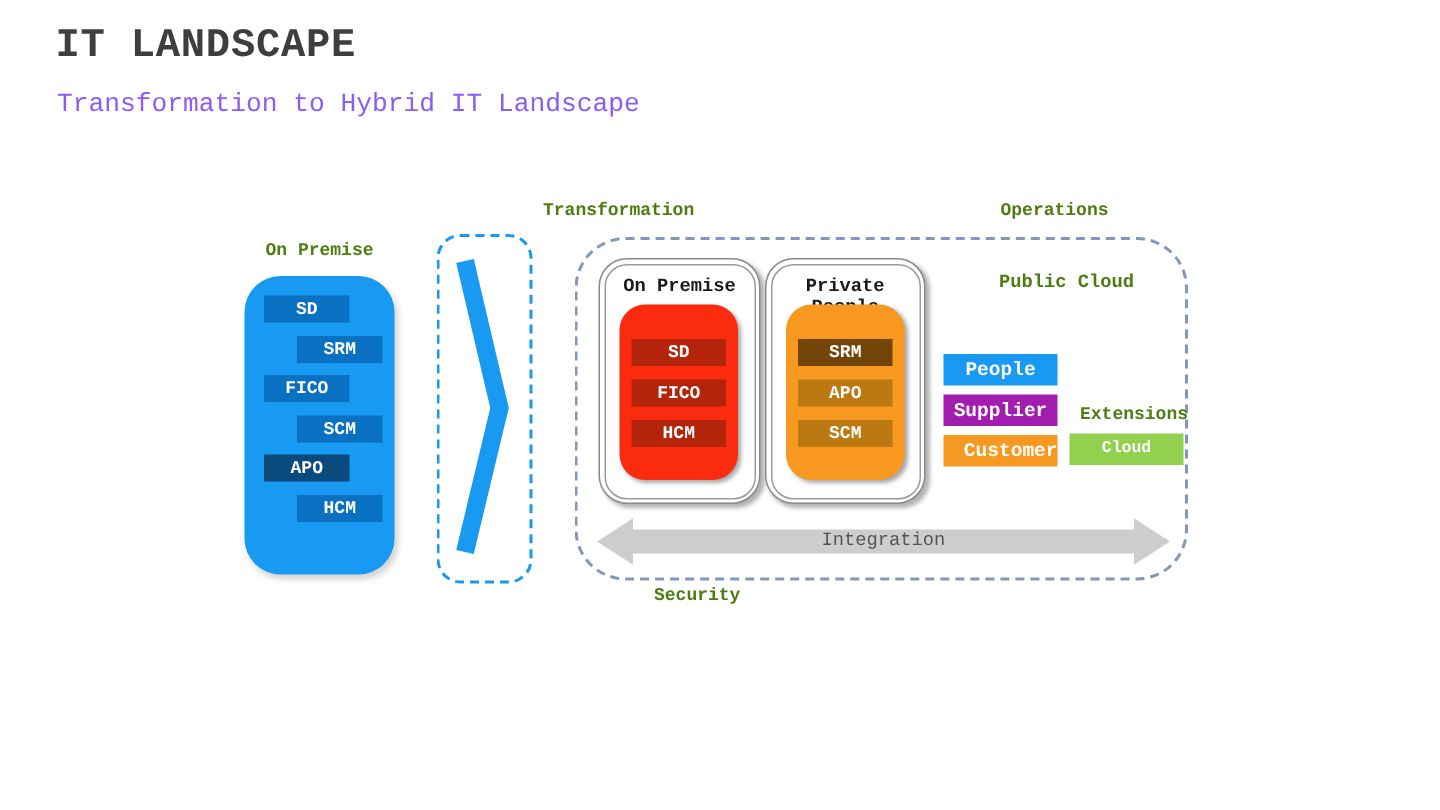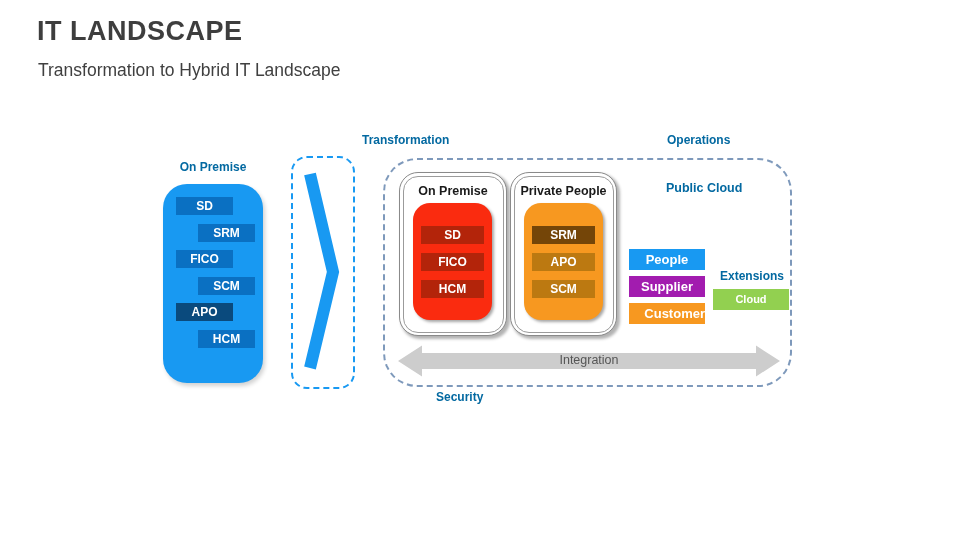--- a/index.html
+++ b/index.html
@@ -1,23 +1,23 @@
 <!DOCTYPE html>
 <html><head>
 <meta charset="utf-8">
 <style>
   html,body{margin:0;padding:0;background:#fff;}
   .slide{position:relative;width:798px;height:540px;background:#ffffff;overflow:hidden;
-         font-family:Liberation Sans, sans-serif;color:#262626;}
+         font-family:Liberation Mono, monospace;color:#262626;}
   .abs{position:absolute;}
 
   .page-title{left:37px;top:16px;font-size:27px;font-weight:bold;color:#3E3E3E;letter-spacing:.5px;}
-  .page-subtitle{left:38px;top:60px;font-size:17.5px;color:#404040;}
+  .page-subtitle{left:38px;top:60px;font-size:17.5px;color:#8b5cf6;}
 
-  .small-label{font-size:12px;font-weight:bold;color:#0369a1;white-space:nowrap;}
+  .small-label{font-size:12px;font-weight:bold;color:#4d7c0f;white-space:nowrap;}
 
   
   .onprem-label{left:163px;top:160px;width:100px;text-align:center;}
   .blue-box{left:163px;top:184px;width:100px;height:199px;border-radius:24px;
             box-shadow:2px 3px 4px rgba(0,0,0,.18);}
   .stack-bar{position:absolute;width:57px;height:18px;line-height:18px;text-align:center;
              color:#fff;font-size:12px;font-weight:bold;}
   .s0{left:13px;top:13px;} .s1{left:35px;top:40px;} .s2{left:13px;top:66px;}
   .s3{left:35px;top:93px;} .s4{left:13px;top:119px;} .s5{left:35px;top:146px;}
 
@@ -41,21 +41,21 @@
               font-size:12.5px;font-weight:bold;color:#1a1a1a;}
   .inner-box{position:absolute;left:13px;top:30px;width:79px;height:117px;border-radius:17px;
              box-shadow:2px 2px 3px rgba(0,0,0,.35);}
   .chip{position:absolute;left:8px;width:63px;height:18px;line-height:18px;text-align:center;
         color:#fff;font-size:12px;font-weight:bold;}
   .c0{top:23px;} .c1{top:50px;} .c2{top:77px;}
 
   
   .public-cloud-title{left:666px;top:181px;font-size:12.5px;}
   .pc-btn{position:absolute;left:629px;width:76px;height:21px;line-height:21px;text-align:center;
-          color:#fff;font-size:13px;font-weight:bold;margin-top:13px;}
+          color:#fff;font-size:13px;font-weight:bold;}
   .b0{top:236px;} .b1{top:263px;} .b2{top:290px;text-align:right;}
   .extensions-label{left:720px;top:269px;}
   .cloud-platform{left:713px;top:289px;width:76px;height:21px;line-height:21px;text-align:center;
                   color:#fff;font-size:11px;font-weight:bold;}
 
   
   .integration-svg{left:398px;top:344px;}
   .integration-label{left:398px;top:353px;width:382px;text-align:center;
                      font-size:12.5px;color:#555;}
 </style>

